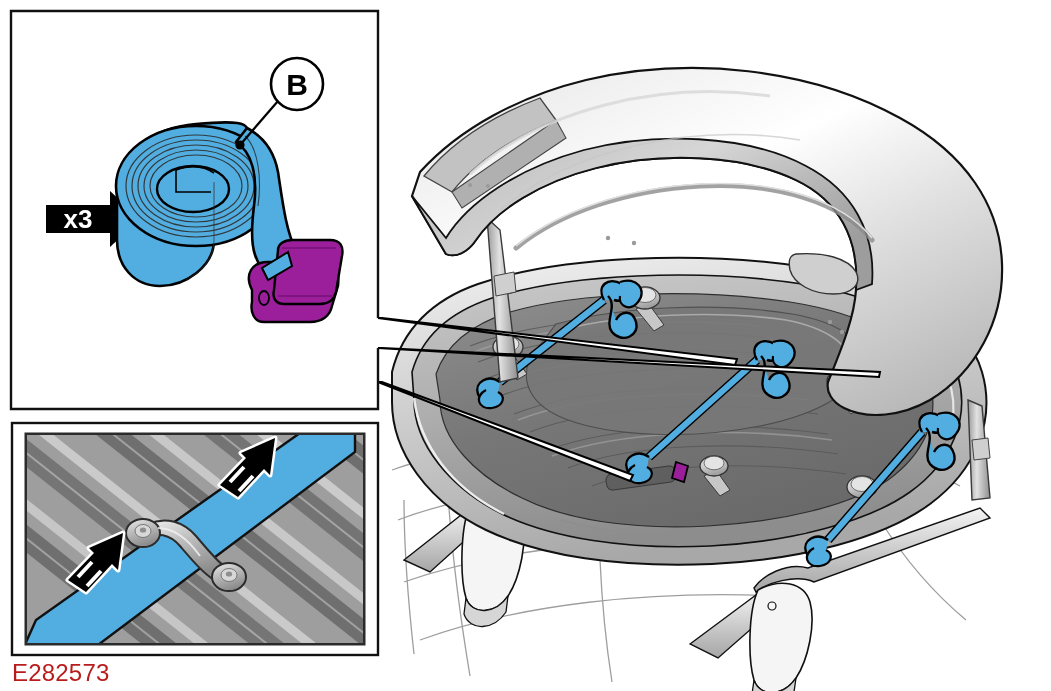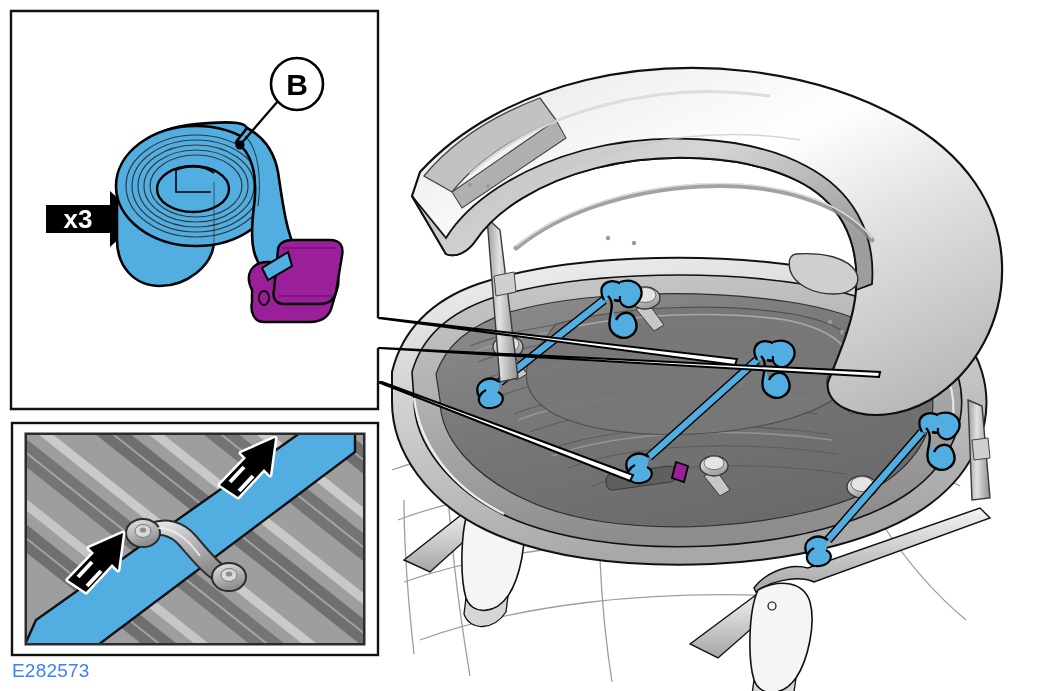--- a/index.html
+++ b/index.html
@@ -1,20 +1,20 @@
 <!DOCTYPE html>
 <html><head>
 <meta charset="utf-8">
 <style>
   html,body{margin:0;padding:0;background:#ffffff;}
   body{width:1051px;height:691px;position:relative;overflow:hidden;
        font-family:"Liberation Sans","DejaVu Sans",sans-serif;}
   .stage{position:absolute;left:0;top:0;width:1051px;height:691px;}
   svg.layer{position:absolute;left:0;top:0;width:1051px;height:691px;overflow:visible;}
-  .figcode{position:absolute;left:12px;top:661px;font-size:19px;color:#3b82f6;
+  .figcode{position:absolute;left:12px;top:661px;font-size:24px;color:#b91c1c;
            letter-spacing:.2px;line-height:1;}
 </style>
 </head>
 <body>
 
 <div class="stage">
 
   <svg class="layer" viewBox="0 0 1051 691">
     <defs>
       <linearGradient id="lidTop" x1="0" y1="0" x2="0.45" y2="1">

